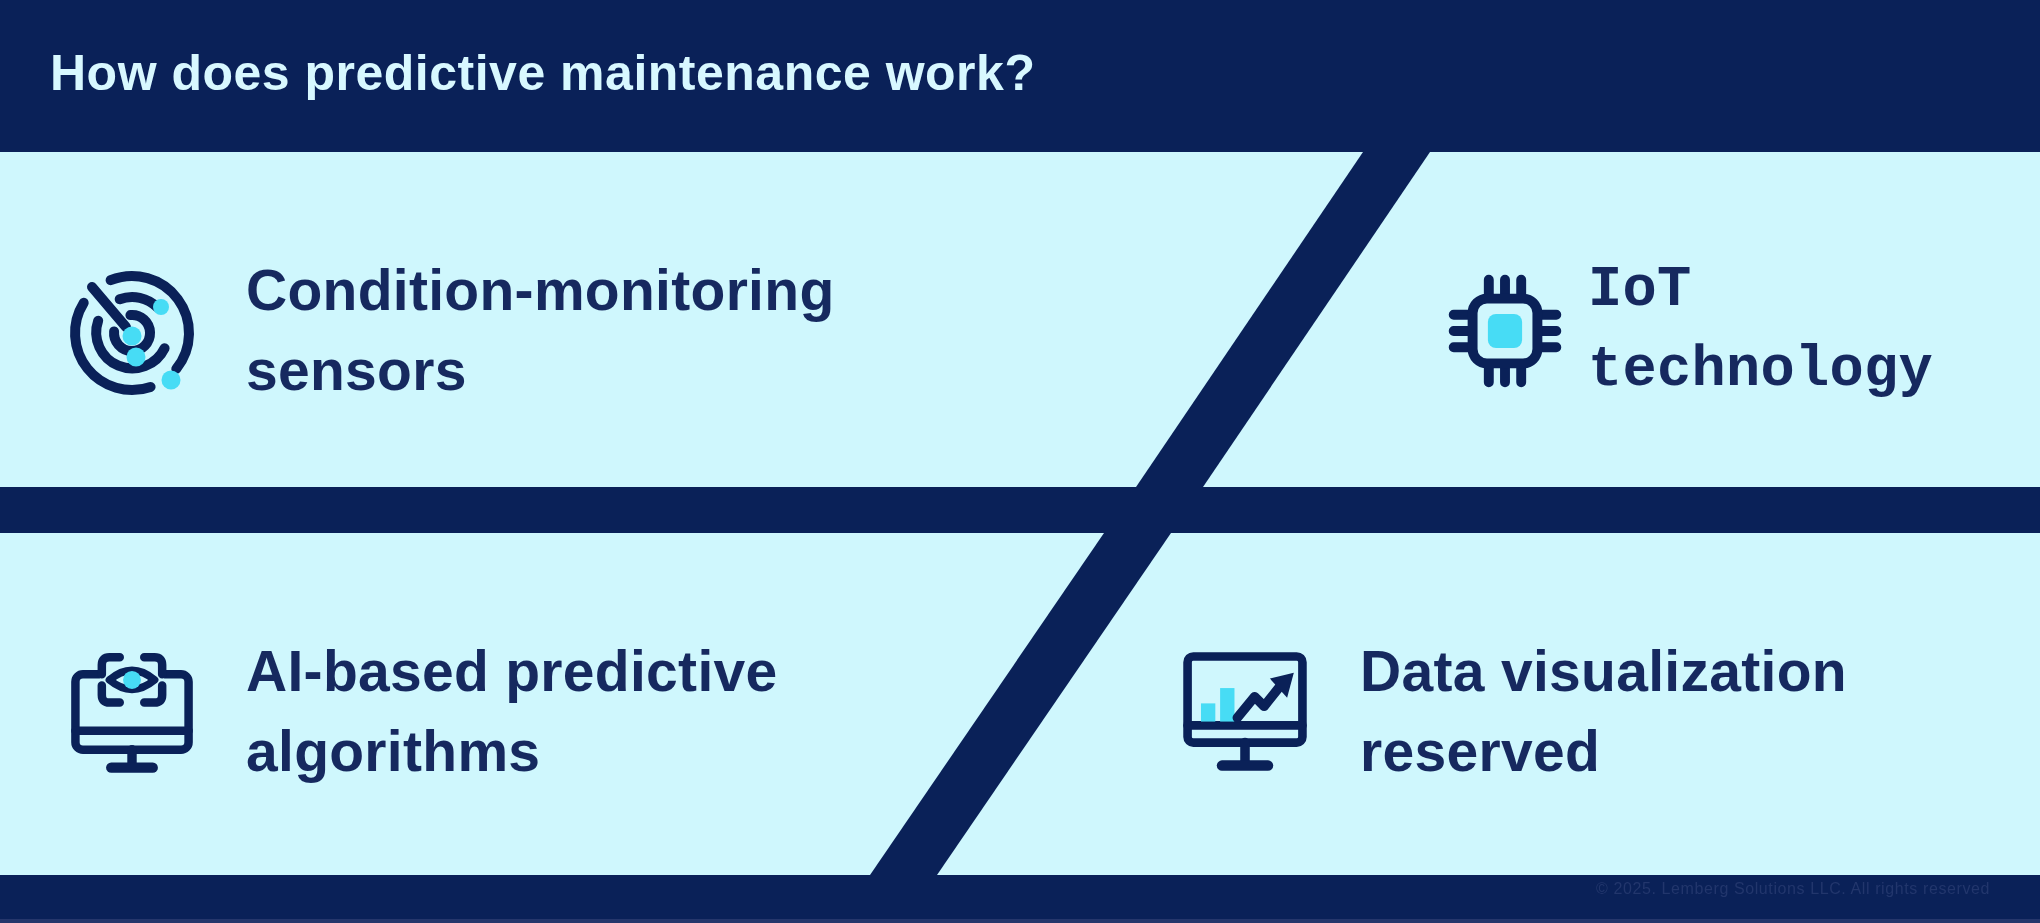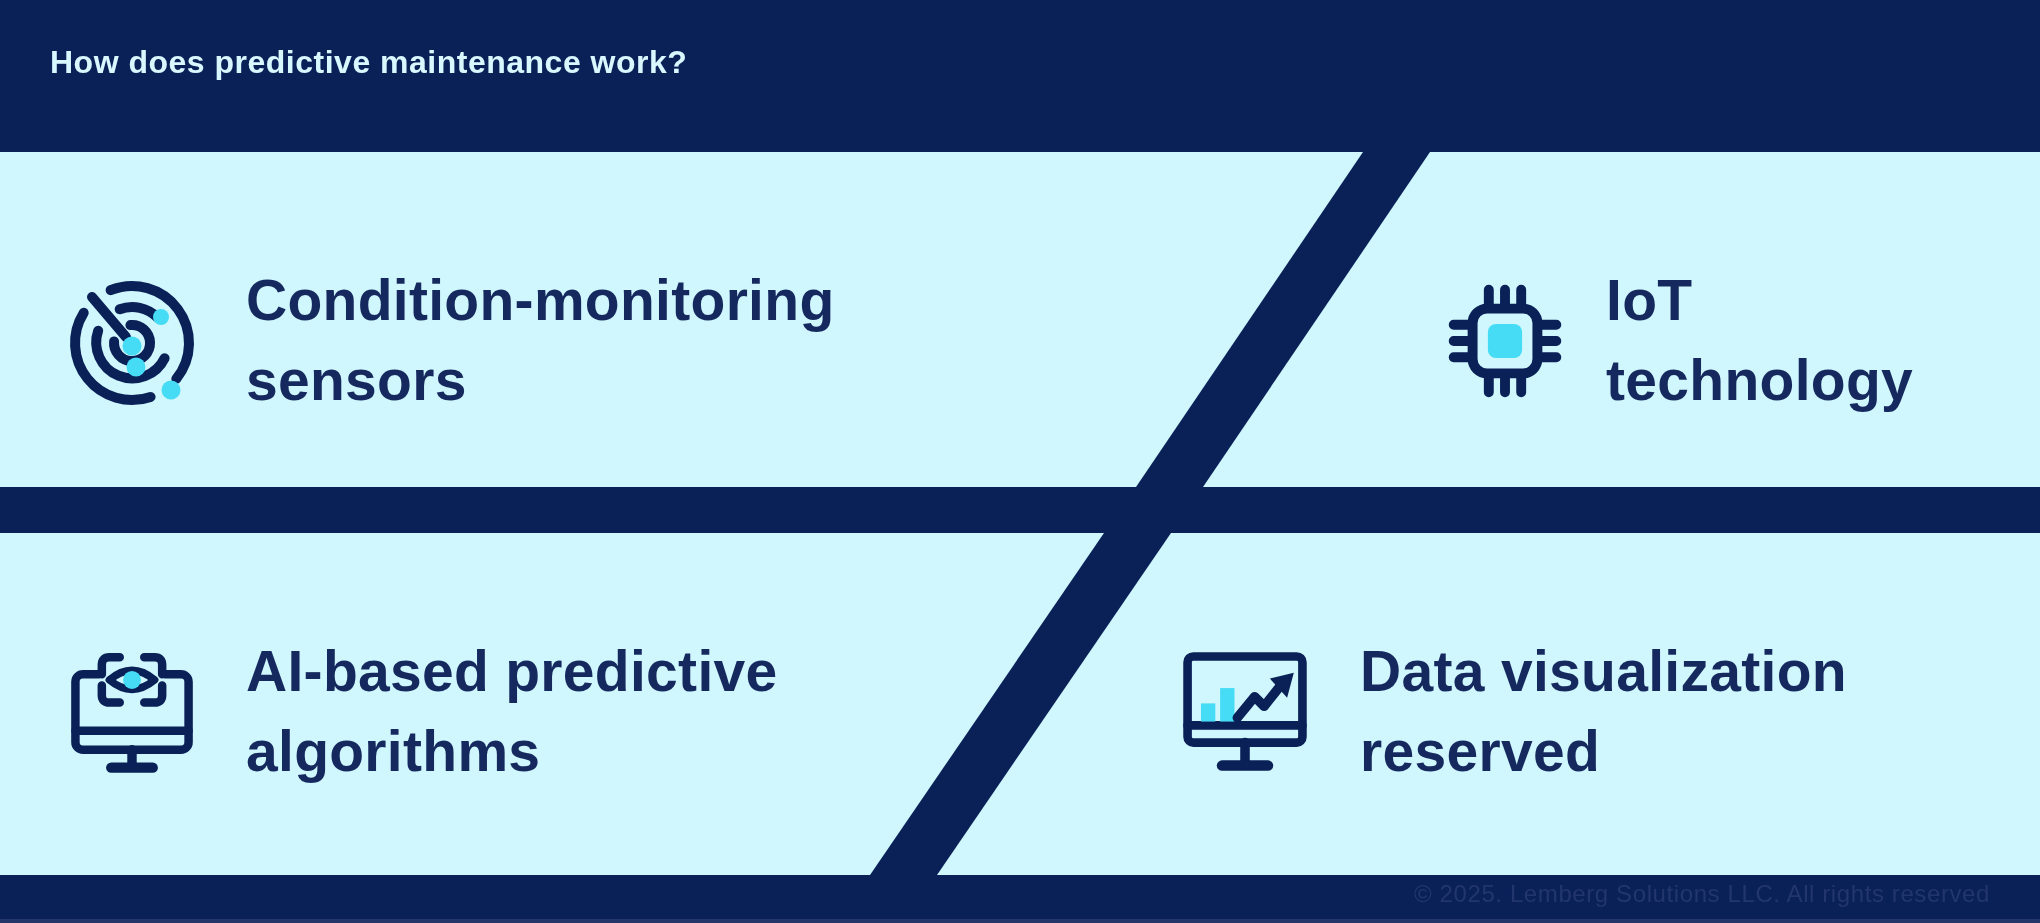--- a/index.html
+++ b/index.html
@@ -13,37 +13,37 @@
   }
   html,body{margin:0;padding:0;background:#000;}
   .canvas{
     position:relative;width:2040px;height:923px;overflow:hidden;
     background:var(--navy);
     font-family:"Liberation Sans", sans-serif;
   }
   .bg{position:absolute;inset:0;z-index:0;}
   .page-title{
     position:absolute;left:50px;top:44px;z-index:2;
-    font-size:32px;font-weight:bold;letter-spacing:.5px;
+    font-size:50px;font-weight:bold;letter-spacing:.5px;
     color:var(--title);
   }
   .panel-content{
     position:absolute;z-index:2;display:flex;align-items:center;
   }
-  .pc-r1{top:152px;height:377px;}
+  .pc-r1{top:142px;height:377px;}
   .pc-r2{top:533px;height:358px;}
   .panel-heading{
     font-size:57px;font-weight:bold;line-height:1.4;
     color:var(--heading);white-space:pre-line;letter-spacing:.3px;
   }
   .icon{flex:0 0 auto;display:block;}
-  .gap44{gap:44px;} .gap42{gap:38px;} .gap48{gap:48px;}
+  .gap44{gap:44px;} .gap42{gap:20px;font-family:Liberation Mono, monospace;} .gap48{gap:48px;}
   .copyright{
     position:absolute;right:50px;top:880px;z-index:2;
-    font-size:24px;letter-spacing:.6px;color:var(--copyright);
+    font-size:16px;letter-spacing:.6px;color:var(--copyright);
   }
   .bottom-edge{
     position:absolute;left:0;right:0;bottom:0;height:4px;z-index:1;
     background:var(--edge);opacity:.85;
   }
   
   .st{stroke:var(--navy);fill:none;stroke-linecap:round;stroke-linejoin:round;}
   .sw9{stroke-width:9px;} .sw10{stroke-width:10px;} .sw11{stroke-width:11px;}
   .f-accent{fill:var(--accent);stroke:none;}
   .f-navy{fill:var(--navy);stroke:none;}

